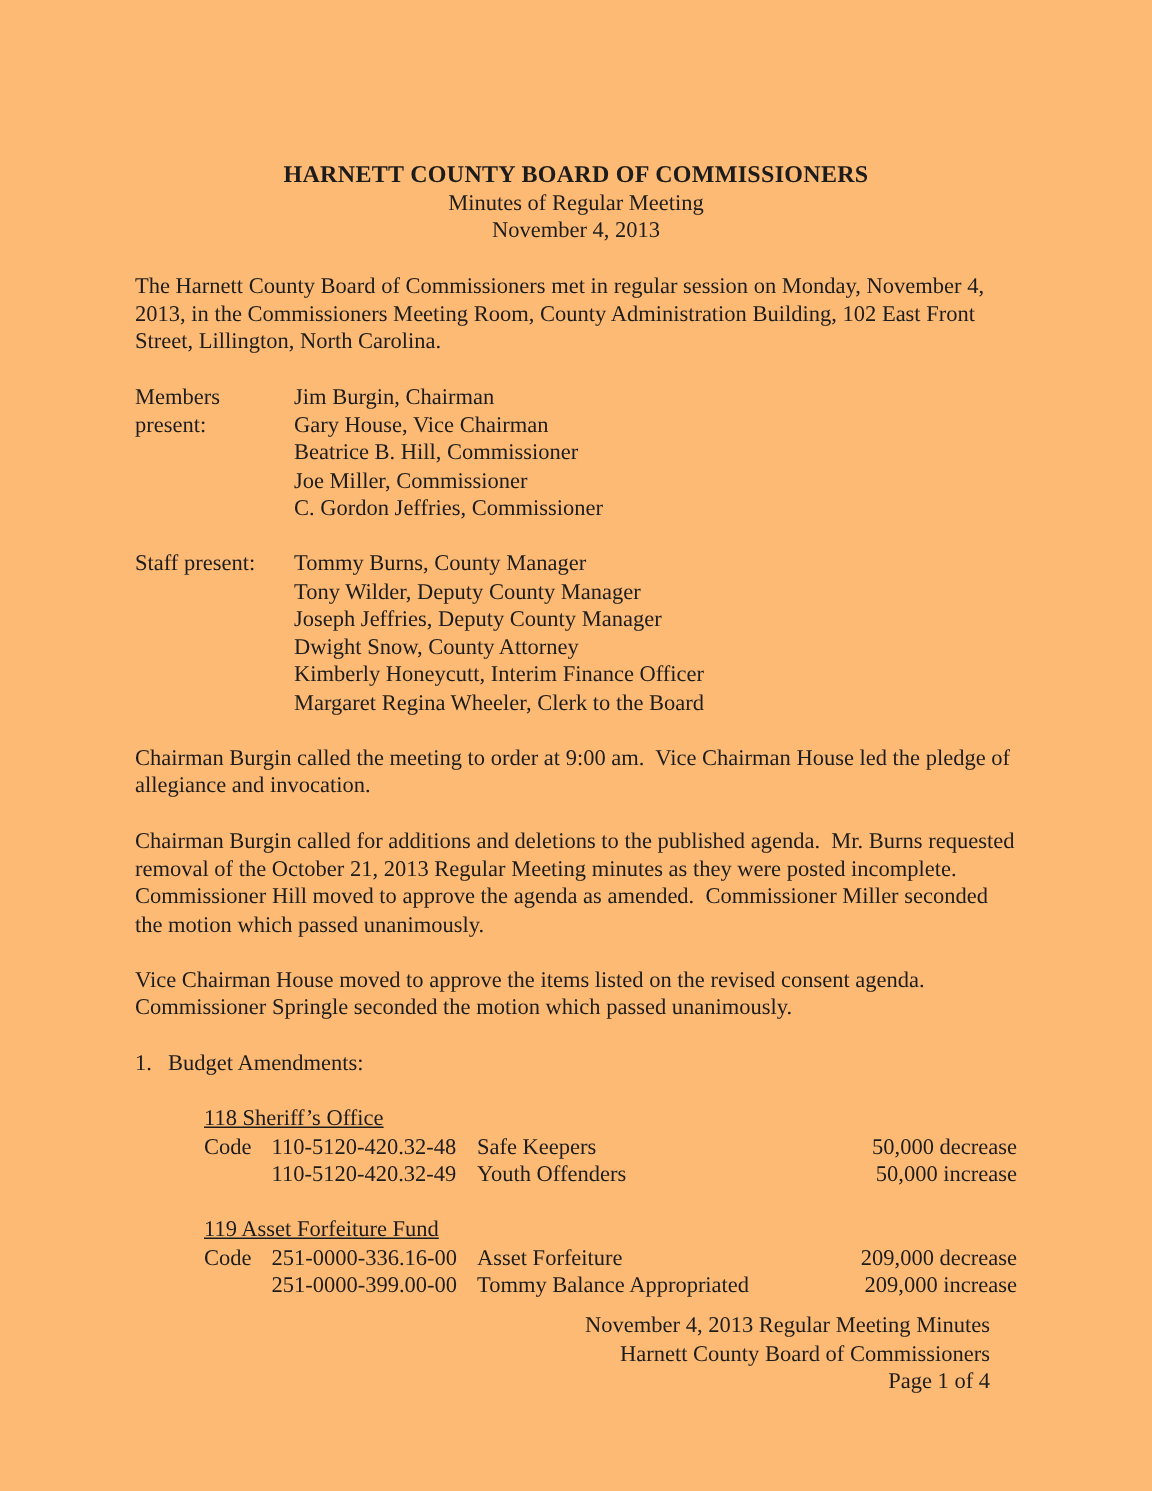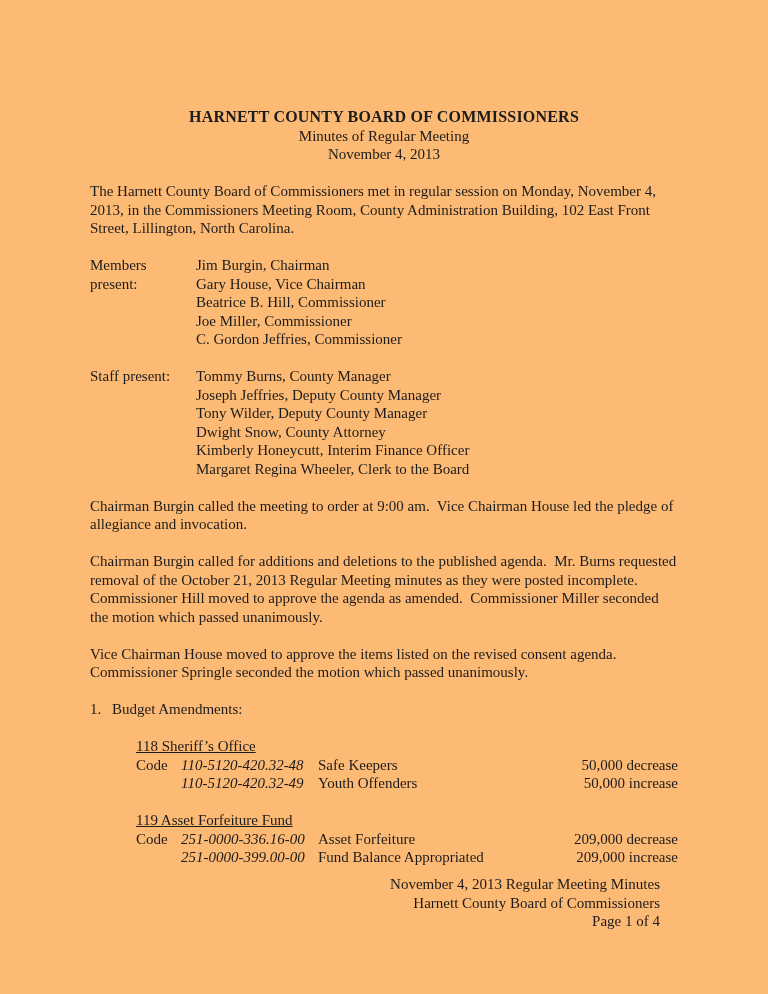--- a/index.html
+++ b/index.html
@@ -65,21 +65,20 @@
     text-decoration: underline;
   }
   .budget-row {
     display: flex;
   }
   .col-code {
     flex: 0 0 45px;
   }
   .col-account {
     flex: 0 0 137px;
-    font-style: italic;
   }
   .col-desc {
     flex: 1 1 auto;
   }
   .col-amount {
     flex: 0 0 auto;
     text-align: center;
   }
   .footer {
     position: absolute;
@@ -108,22 +107,22 @@
         <div>Beatrice B. Hill, Commissioner</div>
         <div>Joe Miller, Commissioner</div>
         <div>C. Gordon Jeffries, Commissioner</div>
       </div>
     </div>
 
     <div class="present-block">
       <div class="present-label">Staff present:</div>
       <div class="present-names">
         <div>Tommy Burns, County Manager</div>
+        <div>Tony Wilder, Deputy County Manager</div>
         <div>Joseph Jeffries, Deputy County Manager</div>
-        <div>Tony Wilder, Deputy County Manager</div>
         <div>Dwight Snow, County Attorney</div>
         <div>Kimberly Honeycutt, Interim Finance Officer</div>
         <div>Margaret Regina Wheeler, Clerk to the Board</div>
       </div>
     </div>
 
     <p class="para">Chairman Burgin called the meeting to order at 9:00 am.  Vice Chairman House led the pledge of allegiance and invocation.</p>
     <p class="para">Chairman Burgin called for additions and deletions to the published agenda.  Mr. Burns requested removal of the October 21, 2013 Regular Meeting minutes as they were posted incomplete.  Commissioner Hill moved to approve the agenda as amended.  Commissioner Miller seconded the motion which passed unanimously.</p>
     <p class="para">Vice Chairman House moved to approve the items listed on the revised consent agenda.  Commissioner Springle seconded the motion which passed unanimously.</p>
 
@@ -152,21 +151,21 @@
       <div class="budget-title">119 Asset Forfeiture Fund</div>
       <div class="budget-row">
         <span class="col-code">Code</span>
         <span class="col-account">251-0000-336.16-00</span>
         <span class="col-desc">Asset Forfeiture</span>
         <span class="col-amount">209,000 decrease</span>
       </div>
       <div class="budget-row">
         <span class="col-code"></span>
         <span class="col-account">251-0000-399.00-00</span>
-        <span class="col-desc">Fund Balance Appropriated</span>
+        <span class="col-desc">Tommy Balance Appropriated</span>
         <span class="col-amount">209,000 increase</span>
       </div>
     </div>
 
   </div>
 
   <div class="footer">
     <div>November 4, 2013 Regular Meeting Minutes</div>
     <div>Harnett County Board of Commissioners</div>
     <div>Page 1 of 4</div>

